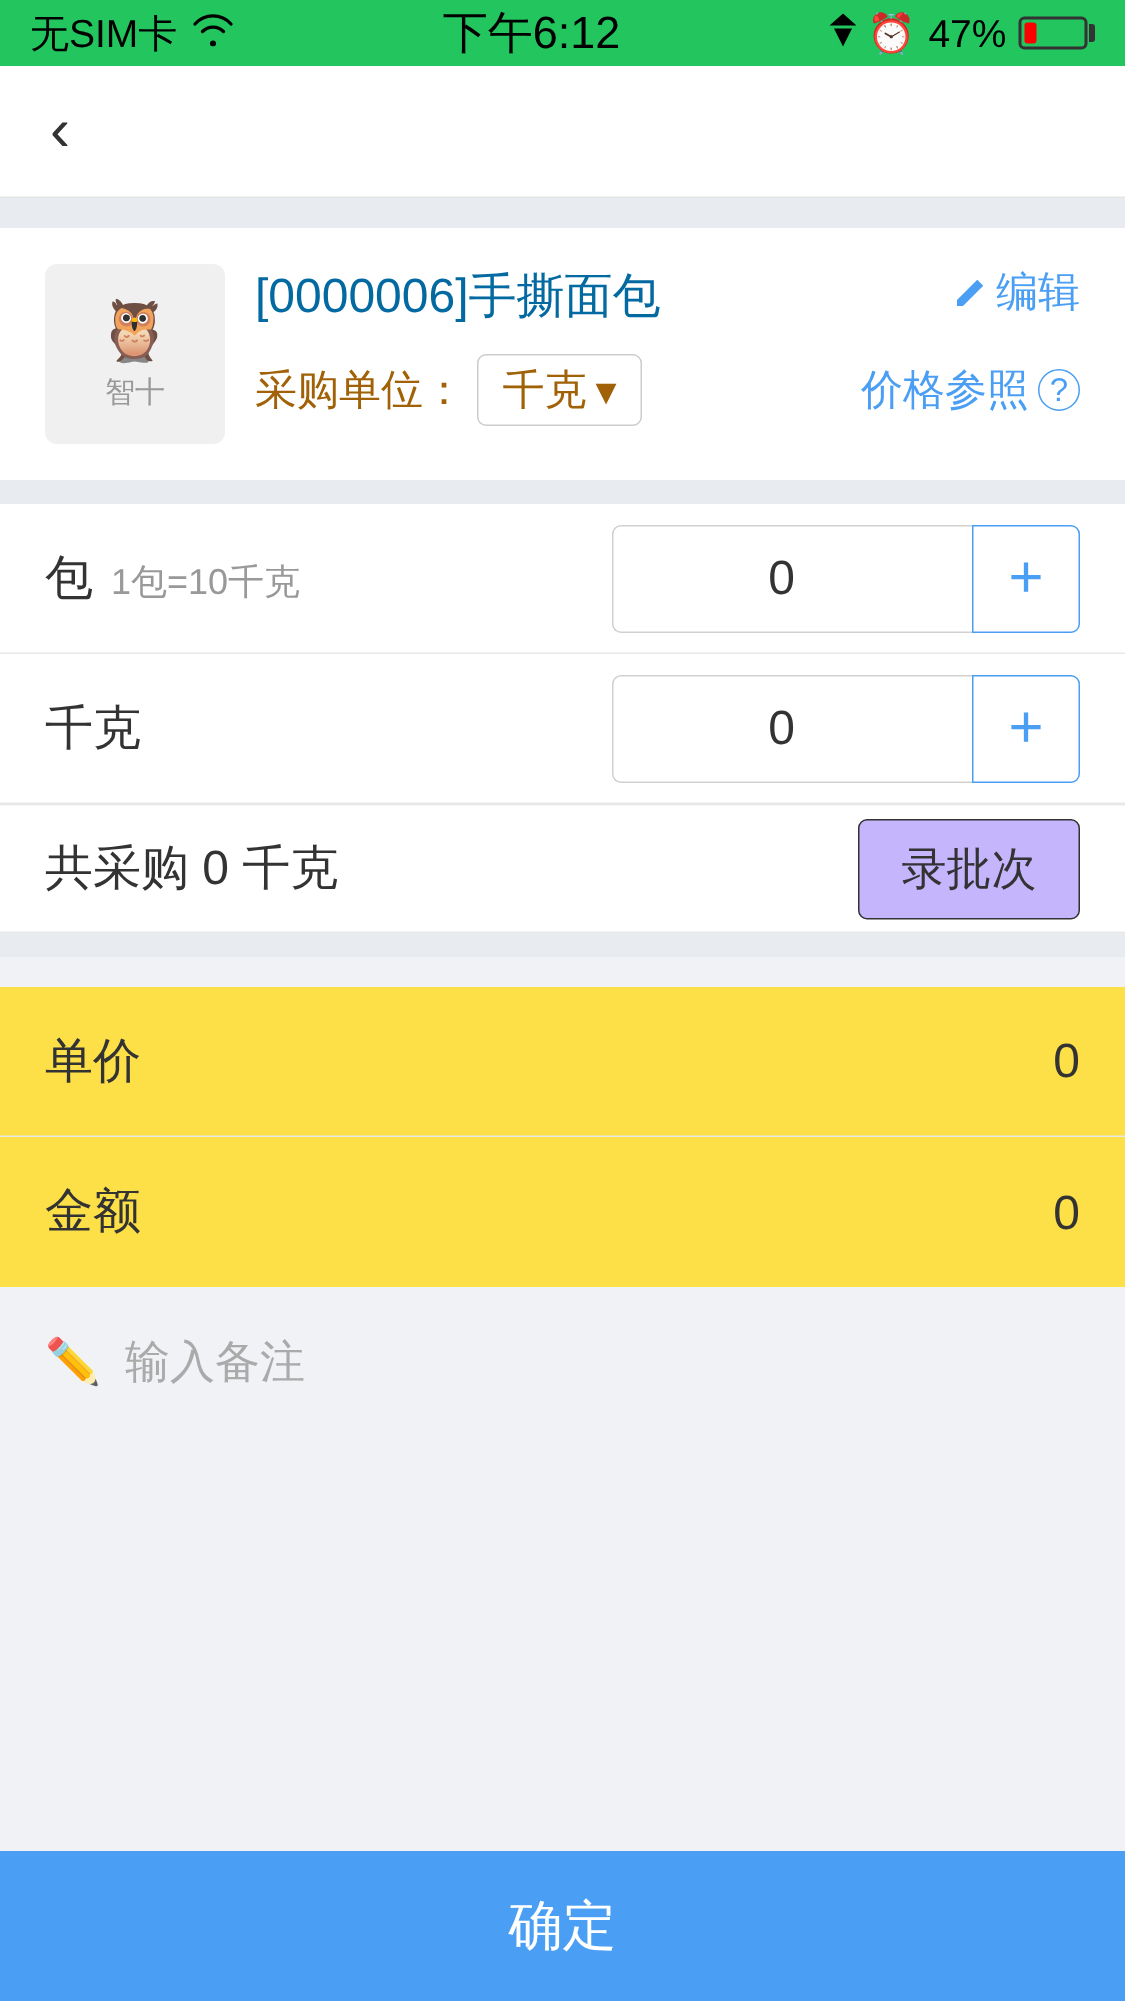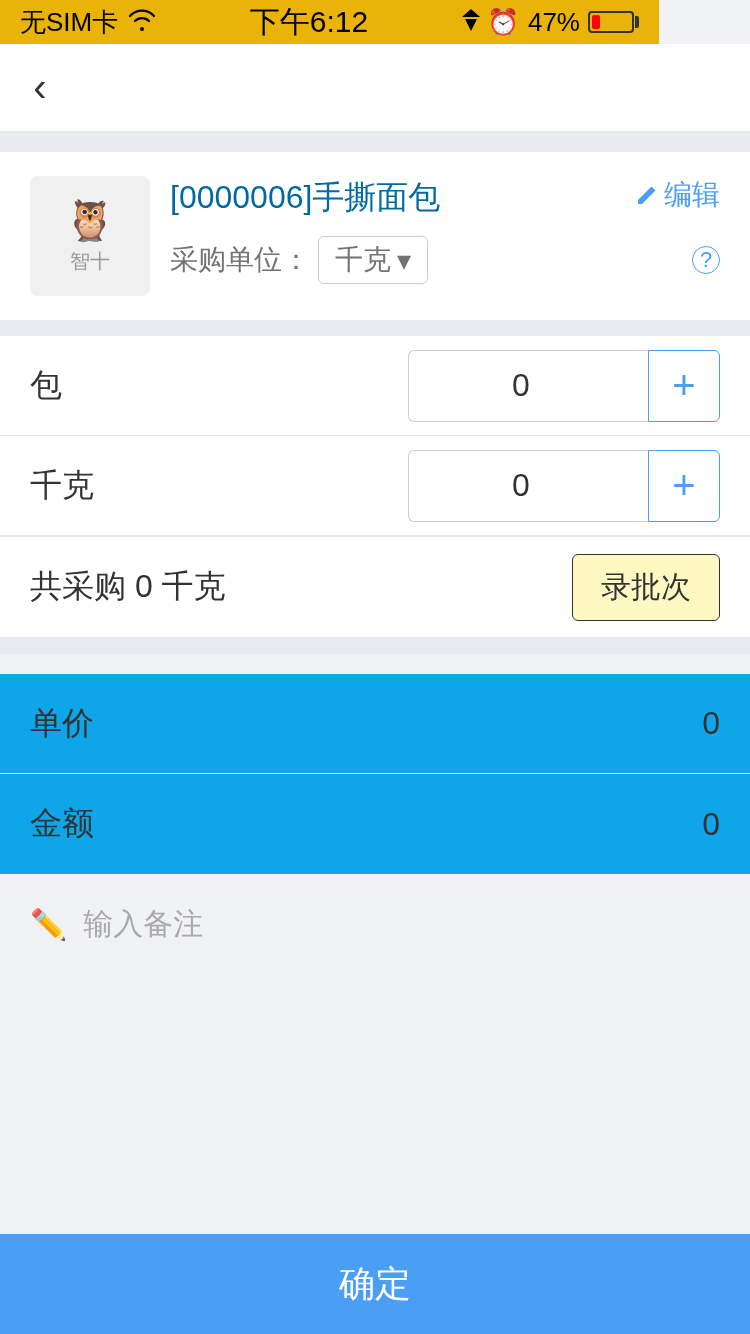--- a/index.html
+++ b/index.html
@@ -8,23 +8,23 @@
       width: 750px;
       min-height: 1334px;
       background: #f0f2f5;
       font-family: -apple-system, "PingFang SC", "Helvetica Neue", Arial, sans-serif;
       font-size: 32px;
       color: #333;
     }
 
     
     .status-bar {
-      width: 659px;
+      width: 750px;
       height: 44px;
-      background: #eab308;
+      background: #22c55e;
       display: flex;
       align-items: center;
       justify-content: space-between;
       padding: 0 20px;
       font-size: 28px;
       color: #000;
     }
     .status-bar-left {
       display: flex;
       align-items: center;
@@ -155,21 +155,21 @@
       gap: 6px;
       white-space: nowrap;
     }
     .product-unit-row {
       display: flex;
       justify-content: space-between;
       align-items: center;
     }
     .unit-label {
       font-size: 28px;
-      color: #737373;
+      color: #a16207;
       display: flex;
       align-items: center;
       gap: 8px;
     }
     .unit-dropdown {
       display: inline-flex;
       align-items: center;
       border: 1px solid #ccc;
       border-radius: 6px;
       padding: 4px 16px;
@@ -241,40 +241,40 @@
       color: #4a9ef4;
       cursor: pointer;
     }
 
     
     .summary-row {
       display: flex;
       align-items: center;
       justify-content: space-between;
       padding: 0 30px;
-      height: 100px;
+      height: 84px;
       background: #fff;
     }
     .summary-text {
       font-size: 32px;
       color: #333;
     }
     .record-btn {
       border: 1px solid #333;
       border-radius: 6px;
       padding: 12px 28px;
       font-size: 30px;
       color: #333;
-      background: #fef9c3;
+      background: #c4b5fd;
       cursor: pointer;
     }
 
     
     .info-section {
-      background: #0ea5e9;
+      background: #fde047;
       margin-top: 20px;
     }
     .info-row {
       display: flex;
       align-items: center;
       justify-content: space-between;
       padding: 0 30px;
       height: 100px;
       border-bottom: 1px solid #e8e8e8;
     }
@@ -401,33 +401,35 @@
       </div>
       <div class="product-unit-row">
         <span class="unit-label">
           <span>采购单位：</span>
           <span class="unit-dropdown">
             <span>千克</span>
             <span>▾</span>
           </span>
         </span>
         <span class="price-ref">
+          <span>价格参照</span>
           <span style="display:inline-flex;align-items:center;justify-content:center;width:28px;height:28px;border-radius:50%;border:1.5px solid #4a9ef4;font-size:22px;">?</span>
         </span>
       </div>
     </div>
   </div>
 
   <div style="height: 16px; background: #e8ecf0;"></div>
 
   <div class="input-section">
 
     <div class="input-row">
       <div class="input-row-label">
         <span>包</span>
+        <span class="input-row-sub">1包=10千克</span>
       </div>
       <div class="input-row-right">
         <input class="qty-input" type="number" value="0" style="">
         <div class="plus-btn">+</div>
       </div>
     </div>
 
     <div class="input-row">
       <div class="input-row-label">
         <span>千克</span>

